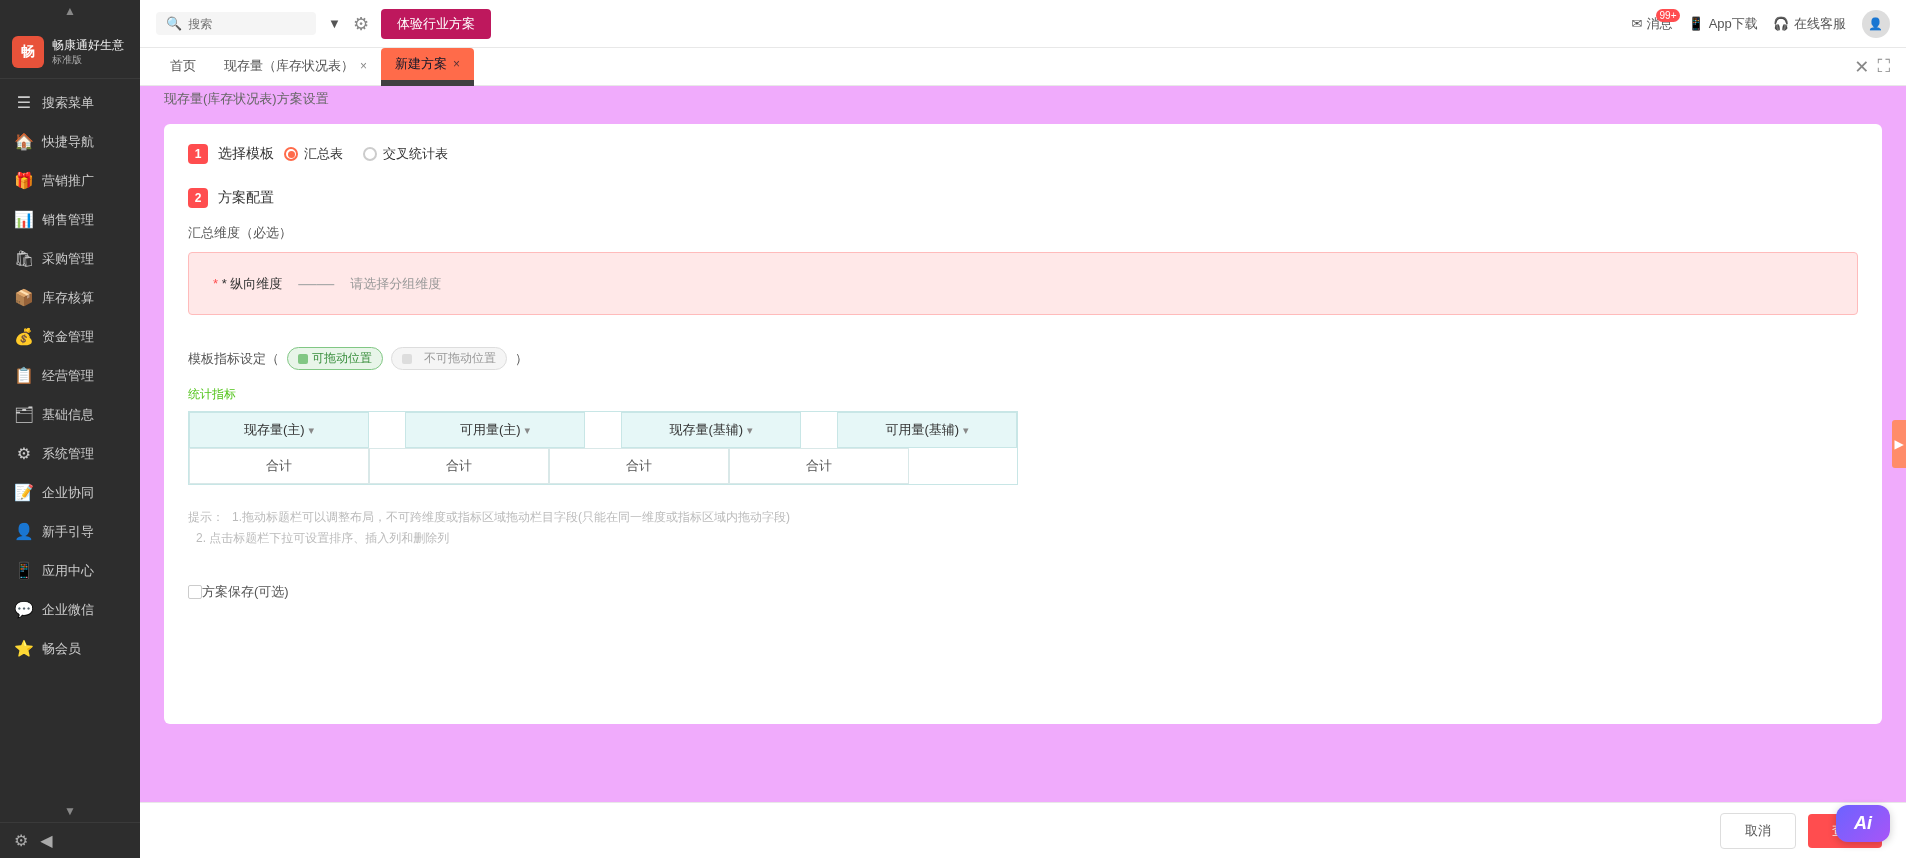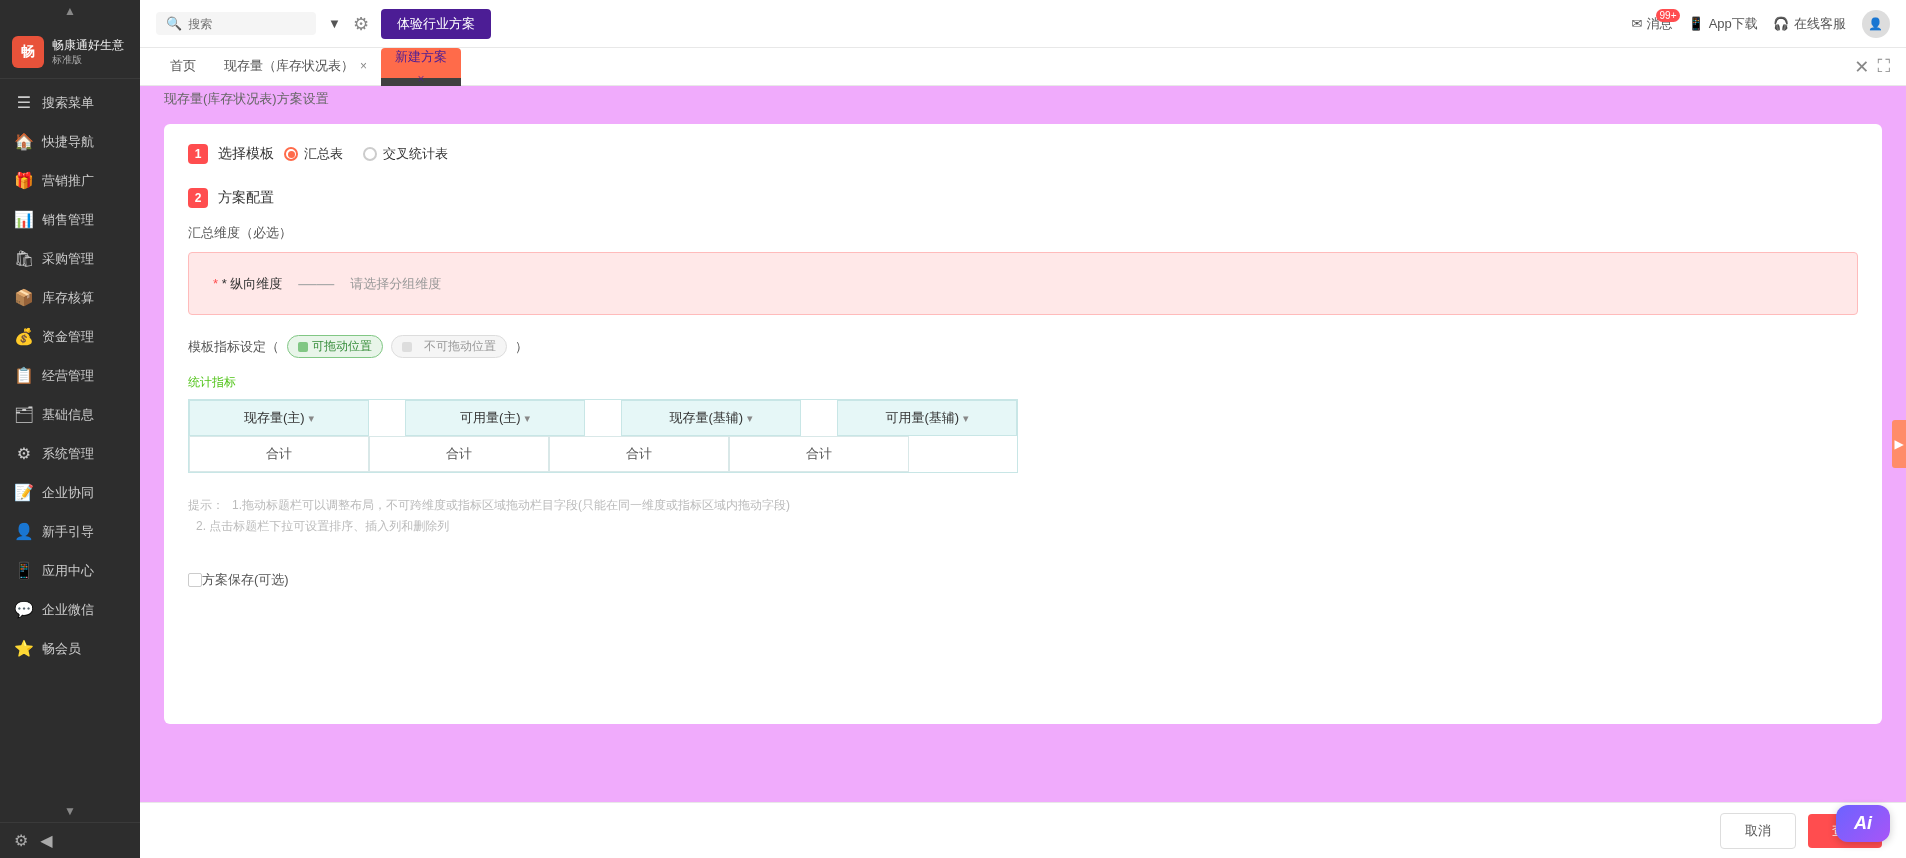--- a/index.html
+++ b/index.html
@@ -79,21 +79,21 @@
       background: #f5f5f5; border-radius: 4px;
       padding: 4px 10px; width: 160px;
     }
     .topbar-search input {
       border: none; background: transparent; outline: none;
       font-size: 12px; color: #999; width: 100%;
     }
     .topbar-dropdown { display: flex; align-items: center; gap: 4px; cursor: pointer; color: #555; font-size: 13px; }
     .topbar-gear { font-size: 18px; color: #888; cursor: pointer; }
     .topbar-trial-btn {
-      background: #4c1d95; color: white;
+      background: #be185d; color: white;
       border: none; border-radius: 4px;
       padding: 6px 16px; font-size: 13px; cursor: pointer;
     }
     .topbar-right { margin-left: auto; display: flex; align-items: center; gap: 16px; }
     .topbar-msg { display: flex; align-items: center; gap: 4px; cursor: pointer; font-size: 13px; color: #555; position: relative; }
     .badge {
       background: #ff4d4f; color: white;
       border-radius: 10px; font-size: 10px;
       padding: 1px 4px; position: absolute; top: -6px; right: -8px;
     }
@@ -121,24 +121,23 @@
       display: flex; align-items: center; gap: 6px;
       padding: 0 14px;
       height: 38px;
       font-size: 13px;
       cursor: pointer;
       border-bottom: 2px solid transparent;
       color: #555;
       white-space: nowrap;
     }
     .tab.active {
-      background: #ff6b4a; color: #4c1d95;
+      background: #ff6b4a; color: #0f172a;
       border-radius: 4px 4px 0 0;
-      border-bottom: 8px solid #404040;
-      flex-direction: column;
+      border-bottom: 6px solid #404040;
     }
     .tab-close { font-size: 12px; cursor: pointer; opacity: 0.7; }
     .tabs-actions { margin-left: auto; display: flex; align-items: center; gap: 8px; }
     .tabs-action-btn { font-size: 18px; color: #888; cursor: pointer; }
 
     
     .content {
       flex: 1; overflow-y: auto; padding: 4px 24px;
       background: #f0abfc;
       position: relative;
@@ -186,21 +185,21 @@
 
     
     .section-label { font-size: 13px; color: #555; margin-bottom: 10px; }
 
     .dimension-area {
       background: #ffe8e8;
       border: 1px solid #ffbbbb;
       border-radius: 4px;
       padding: 20px 24px;
       display: flex; align-items: center; gap: 16px;
-      margin-bottom: 20px;
+      margin-bottom: 32px;
     }
     .dimension-label { font-size: 13px; color: #333; font-weight: 500; }
     .dimension-dash { color: #aaa; font-size: 18px; }
     .dimension-placeholder { color: #999; font-size: 13px; }
 
     
     .indicator-settings { margin-bottom: 16px; }
     .indicator-label { font-size: 13px; color: #555; margin-bottom: 8px; display: flex; align-items: center; gap: 8px; }
     .draggable-tag {
       display: inline-flex; align-items: center;

